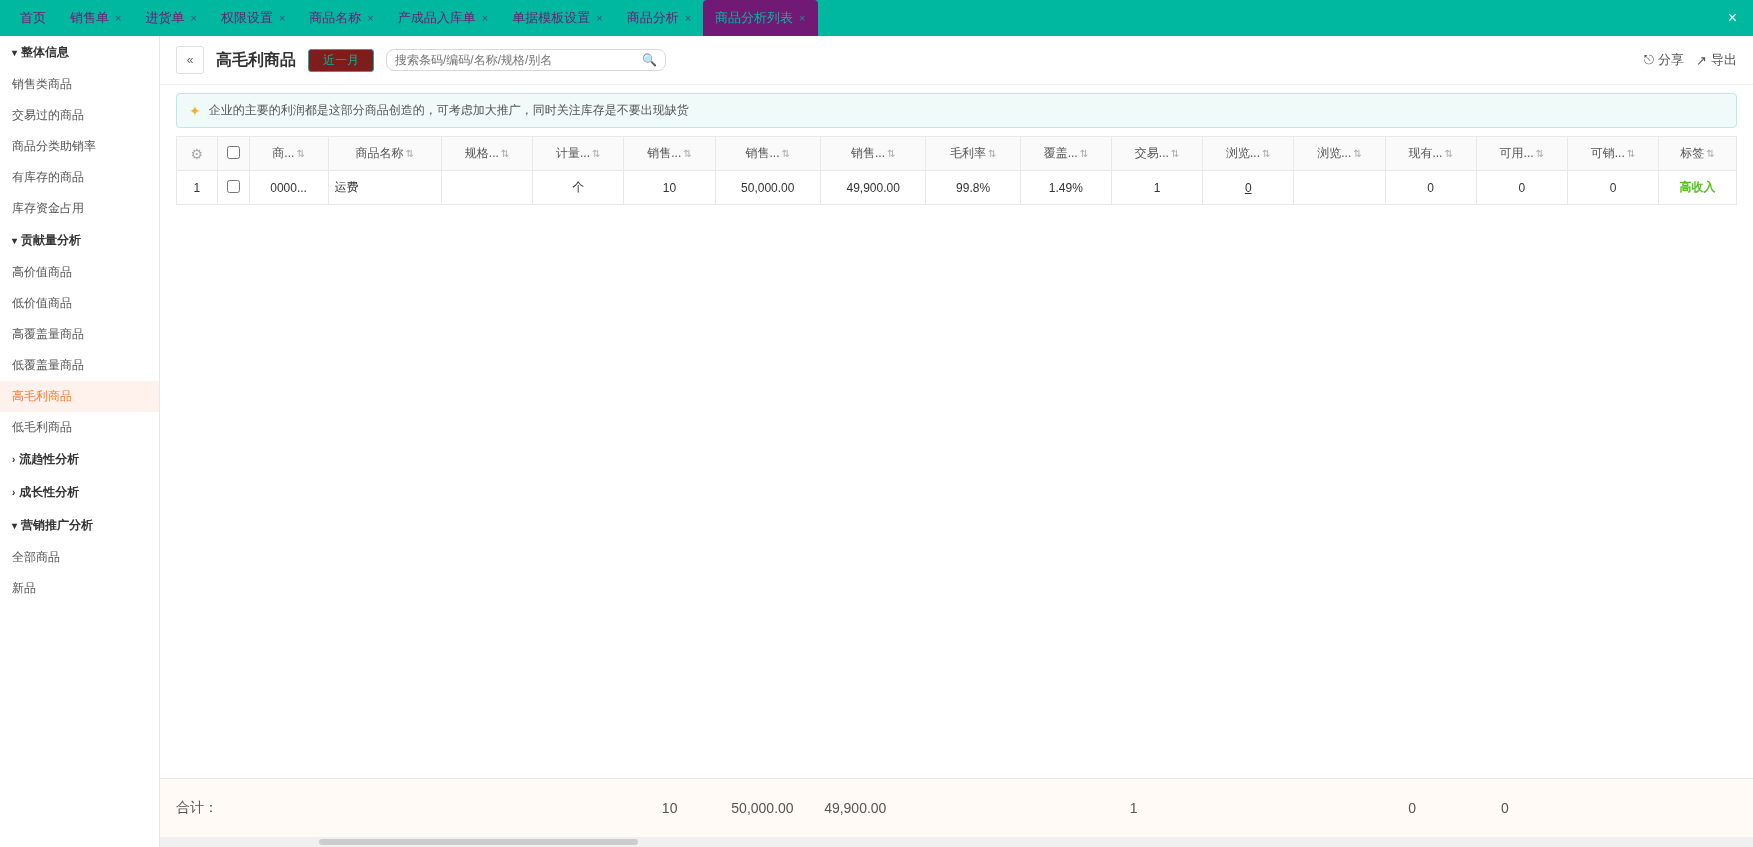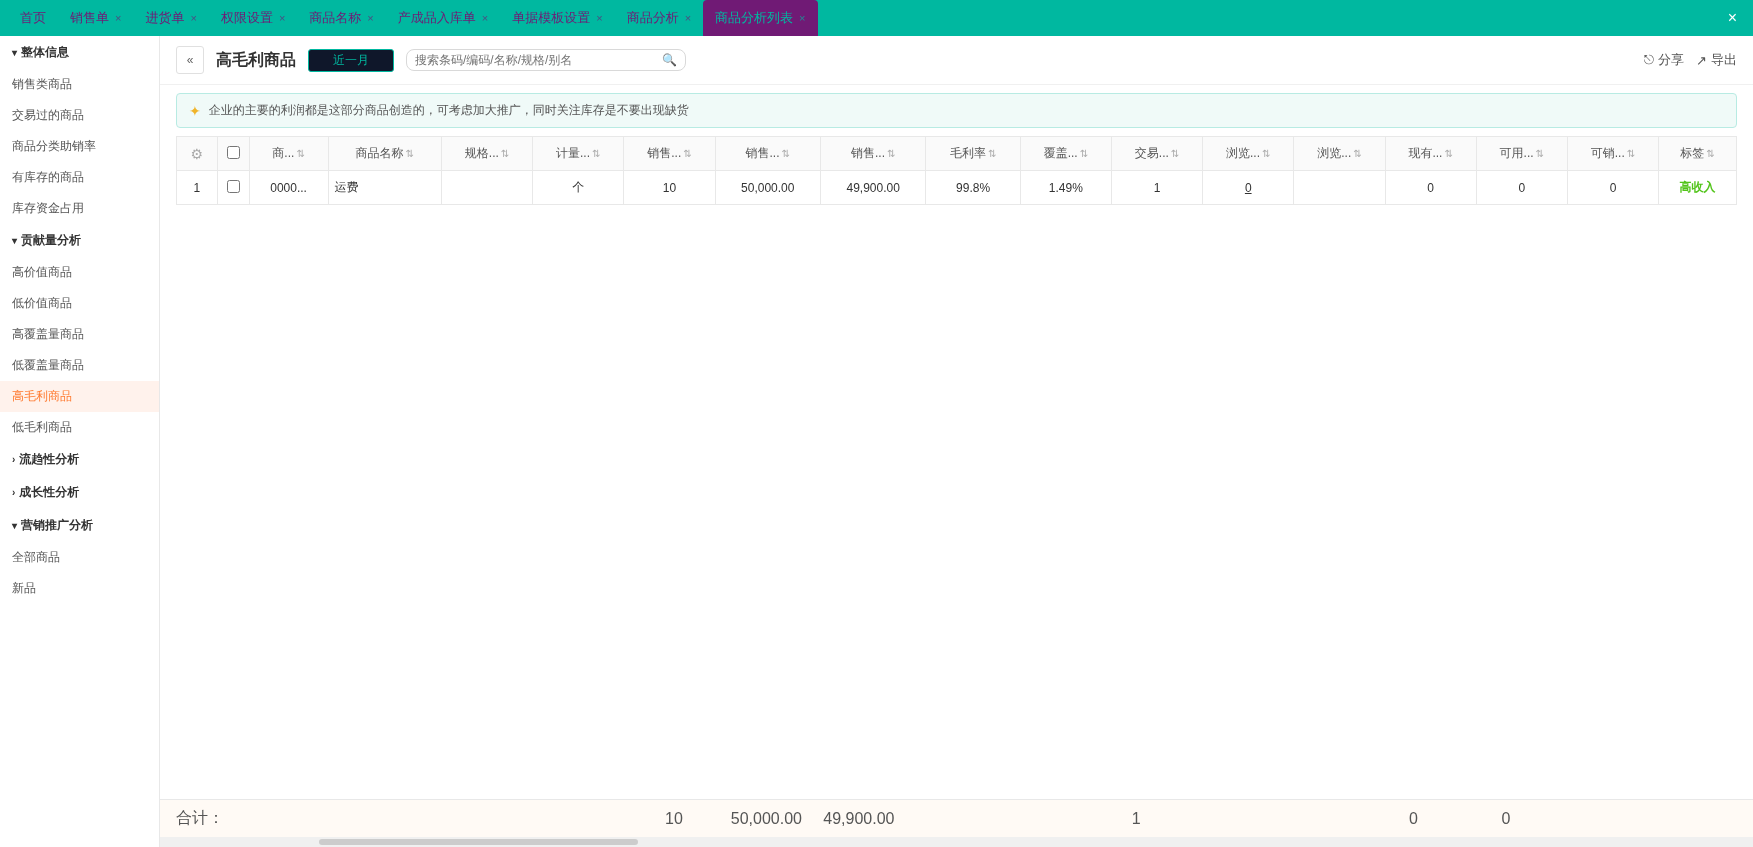--- a/index.html
+++ b/index.html
@@ -88,25 +88,25 @@
       border-bottom: 1px solid #f0f0f0;
       gap: 12px;
       flex-shrink: 0;
     }
     .content-title {
       font-size: 16px;
       font-weight: bold;
       color: #333;
     }
     .filter-btn {
-      background: #0f172a;
+      background: #7f1d1d;
       color: #00b8a0;
       border: 1px solid #00b8a0;
       border-radius: 3px;
-      padding: 2px 24px;
+      padding: 2px 14px;
       font-size: 12px;
       cursor: pointer;
     }
     .search-box {
       display: flex;
       align-items: center;
       border: 1px solid #d9d9d9;
       border-radius: 8px;
       padding: 3px 8px;
       gap: 6px;
@@ -197,22 +197,22 @@
     .checkbox-col { width: 32px; }
     .tag-green { color: #52c41a; font-weight: bold; }
     .link-underline { text-decoration: underline; color: #333; }
 
     
     .table-footer {
       display: flex;
       align-items: center;
       background: #fffaf5;
       border-top: 1px solid #e8e8e8;
-      padding: 8px 16px;
-      font-size: 16px;
+      padding: 20px 16px;
+      font-size: 14px;
       color: #555;
       flex-shrink: 0;
       gap: 14px;
     }
     .footer-label { margin-right: 20px; }
     .footer-cells {
       display: flex;
       flex: 1;
       gap: 0;
     }

